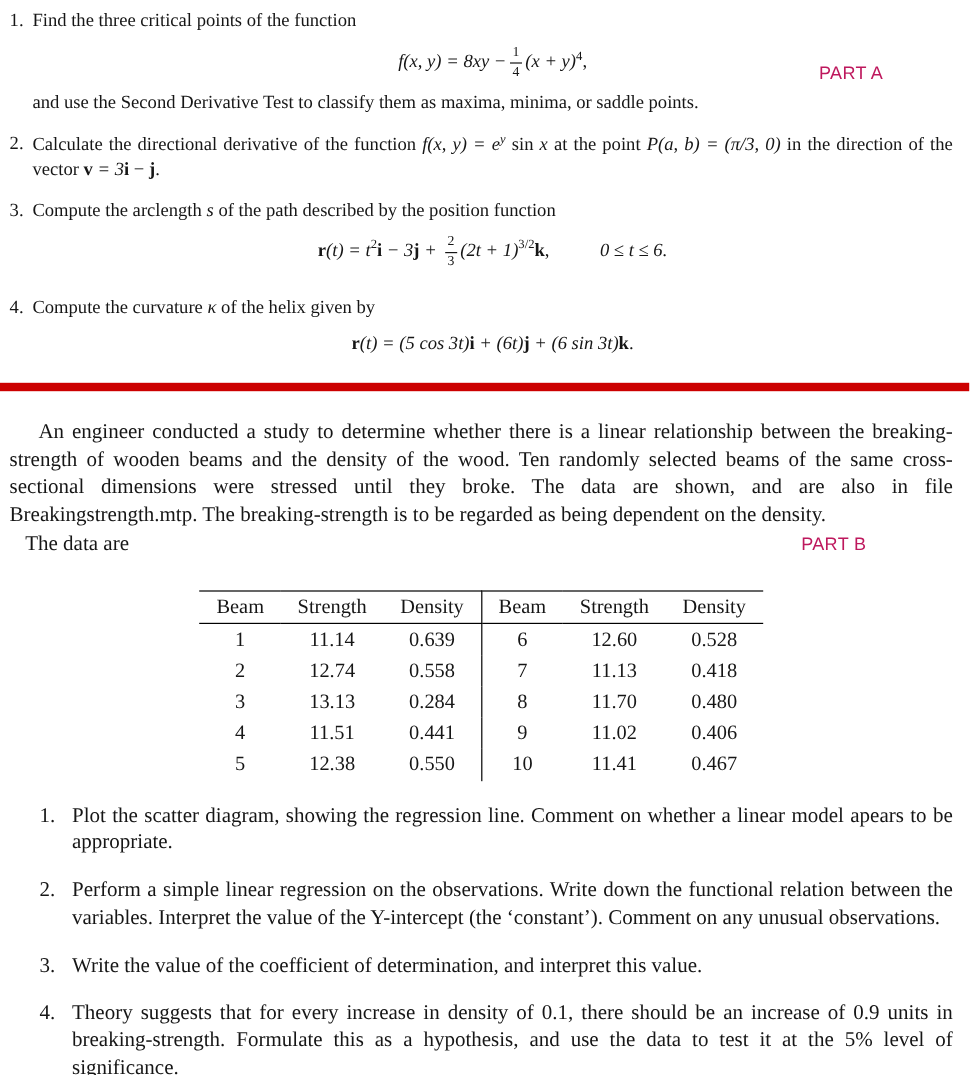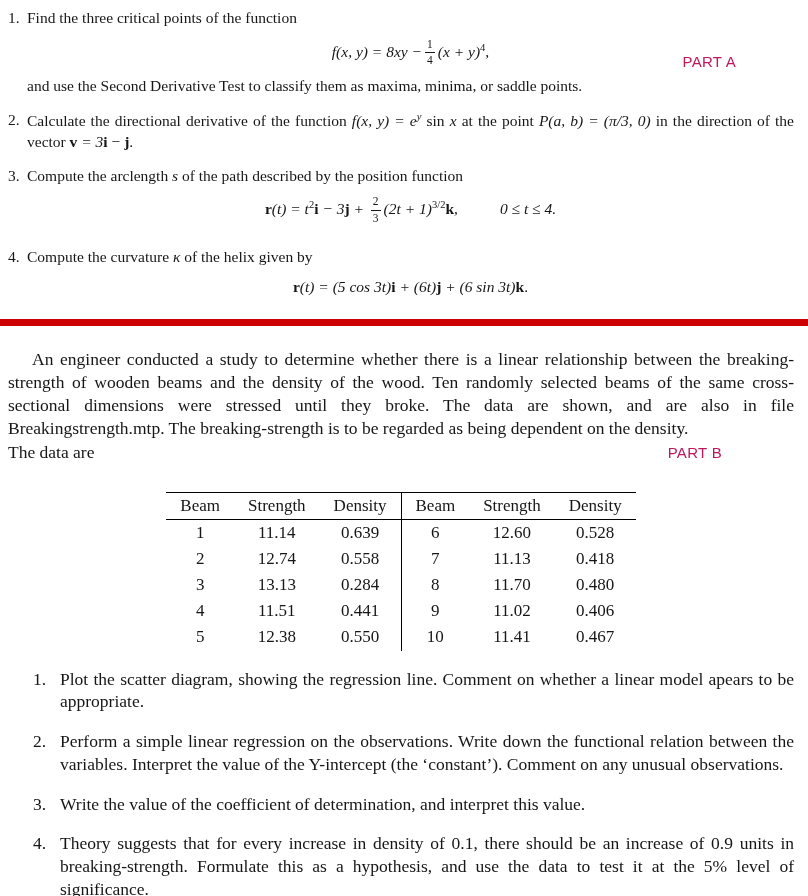--- a/index.html
+++ b/index.html
@@ -23,21 +23,21 @@
   .frac .fn { display:block; border-bottom:1px solid currentColor; padding:0 2px 1px; }
   .frac .fd { display:block; padding-top:1px; }
   .math-gap { margin-left:42px; }
 
   
   .rule { height:7px; background:#cc0000; margin-top:10px; }
 
   
   .partb { font-size:17.5px; line-height:1.3; }
   .para { text-indent:24px; text-align:justify; margin:14px 0 0; }
-  .data-intro-row { display:flex; justify-content:space-between; align-items:baseline; padding-right:72px; margin-top:2px; }
+  .data-intro-row { display:flex; justify-content:space-between; align-items:baseline; padding-right:72px; margin-top:2px;margin-left:13px; }
   table.data { border-collapse:collapse; margin:28px auto 4px; font-size:17px; }
   .data th, .data td { padding:2px 14px; text-align:center; font-weight:normal; }
   .data thead th { border-top:1px solid #000; border-bottom:1px solid #000; }
   .vline { border-right:1px solid #000; }
   .qb { display:flex; margin:17px 0; padding-left:25px; }
   .qb-num { flex:none; width:27px; }
   .qb-body { flex:1; text-align:justify; }
 </style>
 </head>
 <body>
@@ -63,21 +63,21 @@
       <div class="qa-body">
         <span>Calculate the directional derivative of the function </span><span class="mi">f(x, y) = e</span><sup class="mi">y</sup><span> sin </span><span class="mi">x</span><span> at the point </span><span class="mi">P(a, b)  =  (π/3, 0)</span><span> in the direction of the vector </span><span class="mb">v</span><span class="mi"> = 3</span><span class="mb">i</span><span> − </span><span class="mb">j</span><span>.</span>
       </div>
     </div>
 
     <div class="qa">
       <div class="qa-num">3.</div>
       <div class="qa-body">
         <div><span>Compute the arclength </span><span class="mi">s</span><span> of the path described by the position function</span></div>
         <div class="display-math">
-          <span class="mb">r</span><span class="mi">(t) = t</span><sup>2</sup><span class="mb">i</span><span class="mi"> − 3</span><span class="mb">j</span><span class="mi"> + </span><span class="frac"><span class="fn">2</span><span class="fd">3</span></span><span class="mi">(2t + 1)</span><sup>3/2</sup><span class="mb">k</span><span>,</span><span class="mi math-gap">0 ≤ t ≤ 4.</span>
+          <span class="mb">r</span><span class="mi">(t) = t</span><sup>2</sup><span class="mb">i</span><span class="mi"> − 3</span><span class="mb">j</span><span class="mi"> + </span><span class="frac"><span class="fn">2</span><span class="fd">3</span></span><span class="mi">(2t + 1)</span><sup>3/2</sup><span class="mb">k</span><span>,</span><span class="mi math-gap">0 ≤ t ≤ 6.</span>
         </div>
       </div>
     </div>
 
     <div class="qa">
       <div class="qa-num">4.</div>
       <div class="qa-body">
         <div><span>Compute the curvature </span><span class="mi">κ</span><span> of the helix given by</span></div>
         <div class="display-math">
           <span class="mb">r</span><span class="mi">(t) = (5 cos 3t)</span><span class="mb">i</span><span class="mi"> + (6t)</span><span class="mb">j</span><span class="mi"> + (6 sin 3t)</span><span class="mb">k</span><span>.</span>

